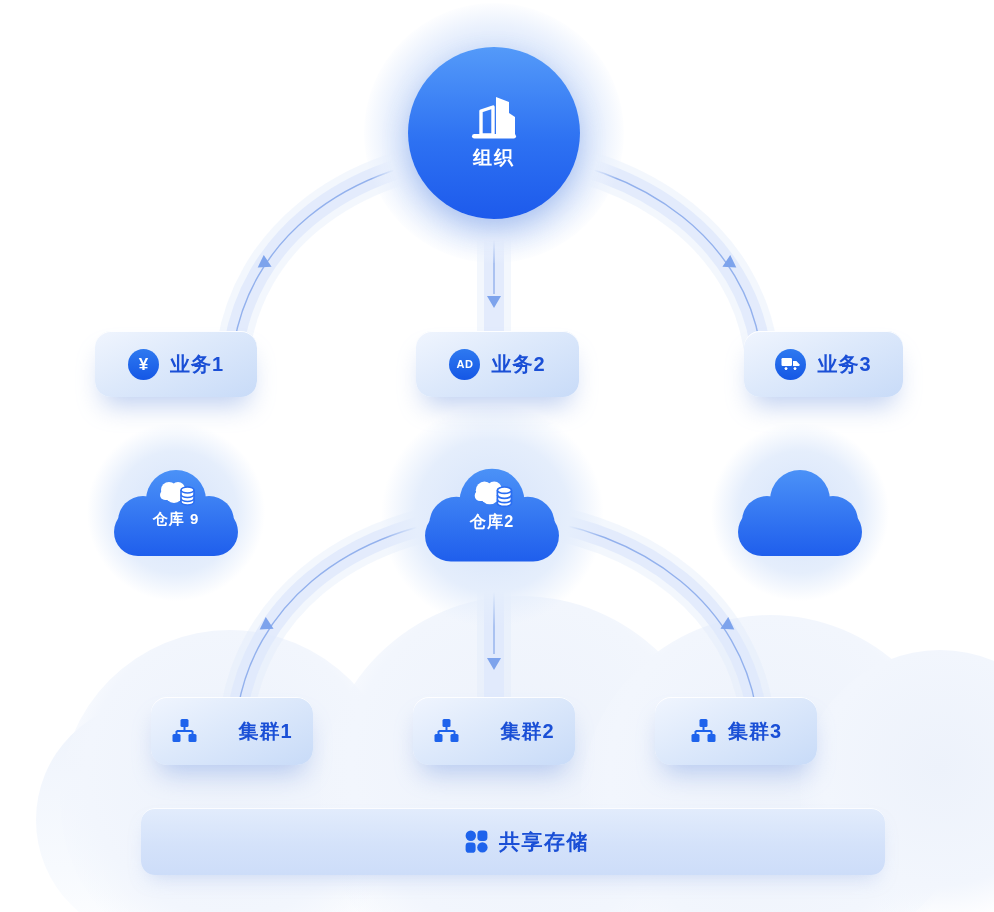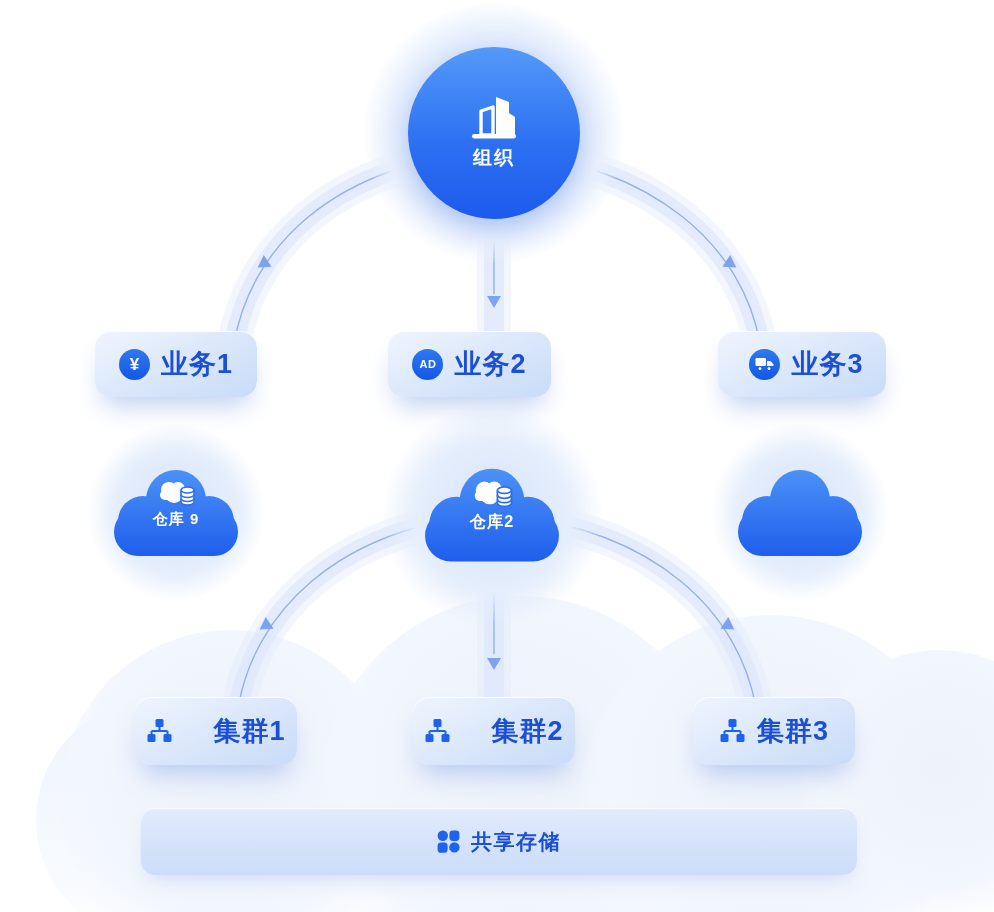--- a/index.html
+++ b/index.html
@@ -24,37 +24,37 @@
   .org-node{position:absolute;left:408px;top:47px;width:172px;height:172px;border-radius:50%;
     background:linear-gradient(180deg,#549af9 0%,#2d71f2 55%,#1d5aec 100%);
     display:flex;flex-direction:column;align-items:center;justify-content:center;gap:4px;z-index:3;
     box-shadow:0 10px 26px rgba(60,110,220,.30);}
   .org-label{color:#ffffff;font-size:19px;font-weight:700;letter-spacing:2px;}
   
   .card{position:absolute;z-index:3;border-radius:16px;
     background:linear-gradient(155deg,#f0f5fe 0%,#dde9fb 45%,#c8dbf8 100%);
     box-shadow:0 16px 26px -8px rgba(120,155,225,.48), inset 0 1px 0 rgba(255,255,255,.9);
     display:flex;align-items:center;justify-content:center;gap:11px;}
-  .card-label{color:#1a4fd6;font-size:27px;font-weight:600;letter-spacing:1px;}
+  .card-label{color:#1a4fd6;font-size:20px;font-weight:600;letter-spacing:1px;}
   .badge{width:31px;height:31px;border-radius:50%;flex:0 0 auto;
     background:linear-gradient(180deg,#2e79f0,#1557e5);
     display:flex;align-items:center;justify-content:center;color:#fff;font-weight:700;}
   .badge .yen{font-size:17px;line-height:1;}
   .badge .ad{font-size:11px;letter-spacing:.5px;line-height:1;}
   
   .wh{position:absolute;width:140px;height:96px;z-index:3;}
   .wh svg.cloudshape{position:absolute;left:0;top:0;}
   .wh .wh-inner{position:absolute;left:0;top:14px;width:100%;display:flex;flex-direction:column;align-items:center;gap:2px;}
   .wh-label{color:#ffffff;font-size:15px;font-weight:700;letter-spacing:1px;}
   .wh.lg{transform:scale(1.08);}
   
   .storage{position:absolute;left:141px;top:808px;width:716px;height:67px;border-radius:14px;z-index:3;
     background:linear-gradient(180deg,#e2ecfc 0%,#d4e2fa 55%,#cdddf9 100%);
     box-shadow:0 10px 20px -8px rgba(130,160,225,.35), inset 0 1px 0 rgba(255,255,255,.85);
-    display:flex;align-items:center;justify-content:center;gap:11px;}
+    display:flex;align-items:center;justify-content:center;gap:11px;padding-left:28px;}
   .storage-label{color:#1a4fd6;font-size:21px;font-weight:600;letter-spacing:1.5px;}
 </style>
 </head>
 <body>
 
 <div id="stage">
 
   <div class="bgbase"></div>
   <div class="bgblob" style="left:60px;top:630px;width:340px;height:340px;"></div>
   <div class="bgblob" style="left:320px;top:596px;width:400px;height:400px;"></div>
@@ -109,27 +109,27 @@
     </svg>
     <div class="org-label">组织</div>
   </div>
 
   <div class="card" style="left:95px;top:331px;width:162px;height:66px;">
     <span class="badge">
         <span class="yen">¥</span>
       </span>
     <span class="card-label">业务1</span>
   </div>
-  <div class="card" style="left:388px;top:331px;width:163px;height:66px;">
+  <div class="card" style="left:416px;top:331px;width:163px;height:66px;">
     <span class="badge">
         <span class="ad">AD</span>
       </span>
     <span class="card-label">业务2</span>
   </div>
-  <div class="card" style="left:718px;top:331px;width:159px;height:66px;padding-left:9px;">
+  <div class="card" style="left:744px;top:331px;width:159px;height:66px;">
     <span class="badge">
       <svg width="19" height="15" viewBox="0 0 19 15">
         <rect x="0.5" y="1" width="10.5" height="8" rx="1.2" fill="#ffffff"></rect>
         <path d="M12 4 h3.4 l3 3.2 V9 h-6.4 Z" fill="#ffffff"></path>
         <circle cx="5" cy="11.6" r="2" fill="#ffffff" stroke="#1557e5" stroke-width="1"></circle>
         <circle cx="14" cy="11.6" r="2" fill="#ffffff" stroke="#1557e5" stroke-width="1"></circle>
       </svg>
     </span>
     <span class="card-label">业务3</span>
   </div>
@@ -200,21 +200,21 @@
     <svg class="cloudshape" width="140" height="96" viewBox="0 0 140 96">
       <g fill="url(#cg1)">
         <circle cx="70" cy="36" r="30"></circle>
           <circle cx="37" cy="57" r="25"></circle>
           <circle cx="103" cy="57" r="25"></circle>
         <rect x="8" y="44" width="124" height="48" rx="24"></rect>
       </g>
     </svg>
   </div>
 
-  <div class="card" style="left:135px;top:697px;width:162px;height:68px;gap:40px;">
+  <div class="card" style="left:151px;top:697px;width:162px;height:68px;gap:40px;">
     <svg width="27" height="26" viewBox="0 0 26 26">
       <g fill="#1e63ec">
         <rect x="9" y="1" width="8" height="8" rx="1.5"></rect>
         <rect x="1" y="16" width="8" height="8" rx="1.5"></rect>
         <rect x="17" y="16" width="8" height="8" rx="1.5"></rect>
       </g>
       <path d="M13 9 V13 M5 13 H21 M5 13 V16 M21 13 V16" fill="none" stroke="#1e63ec" stroke-width="2"></path>
     </svg>
     <span class="card-label">集群1</span>
   </div>
@@ -222,21 +222,21 @@
     <svg width="27" height="26" viewBox="0 0 26 26">
       <g fill="#1e63ec">
         <rect x="9" y="1" width="8" height="8" rx="1.5"></rect>
         <rect x="1" y="16" width="8" height="8" rx="1.5"></rect>
         <rect x="17" y="16" width="8" height="8" rx="1.5"></rect>
       </g>
       <path d="M13 9 V13 M5 13 H21 M5 13 V16 M21 13 V16" fill="none" stroke="#1e63ec" stroke-width="2"></path>
     </svg>
     <span class="card-label">集群2</span>
   </div>
-  <div class="card" style="left:693px;top:697px;width:162px;height:68px;">
+  <div class="card" style="left:655px;top:697px;width:162px;height:68px;">
     <svg width="27" height="26" viewBox="0 0 26 26">
       <g fill="#1e63ec">
         <rect x="9" y="1" width="8" height="8" rx="1.5"></rect>
         <rect x="1" y="16" width="8" height="8" rx="1.5"></rect>
         <rect x="17" y="16" width="8" height="8" rx="1.5"></rect>
       </g>
       <path d="M13 9 V13 M5 13 H21 M5 13 V16 M21 13 V16" fill="none" stroke="#1e63ec" stroke-width="2"></path>
     </svg>
     <span class="card-label">集群3</span>
   </div>

